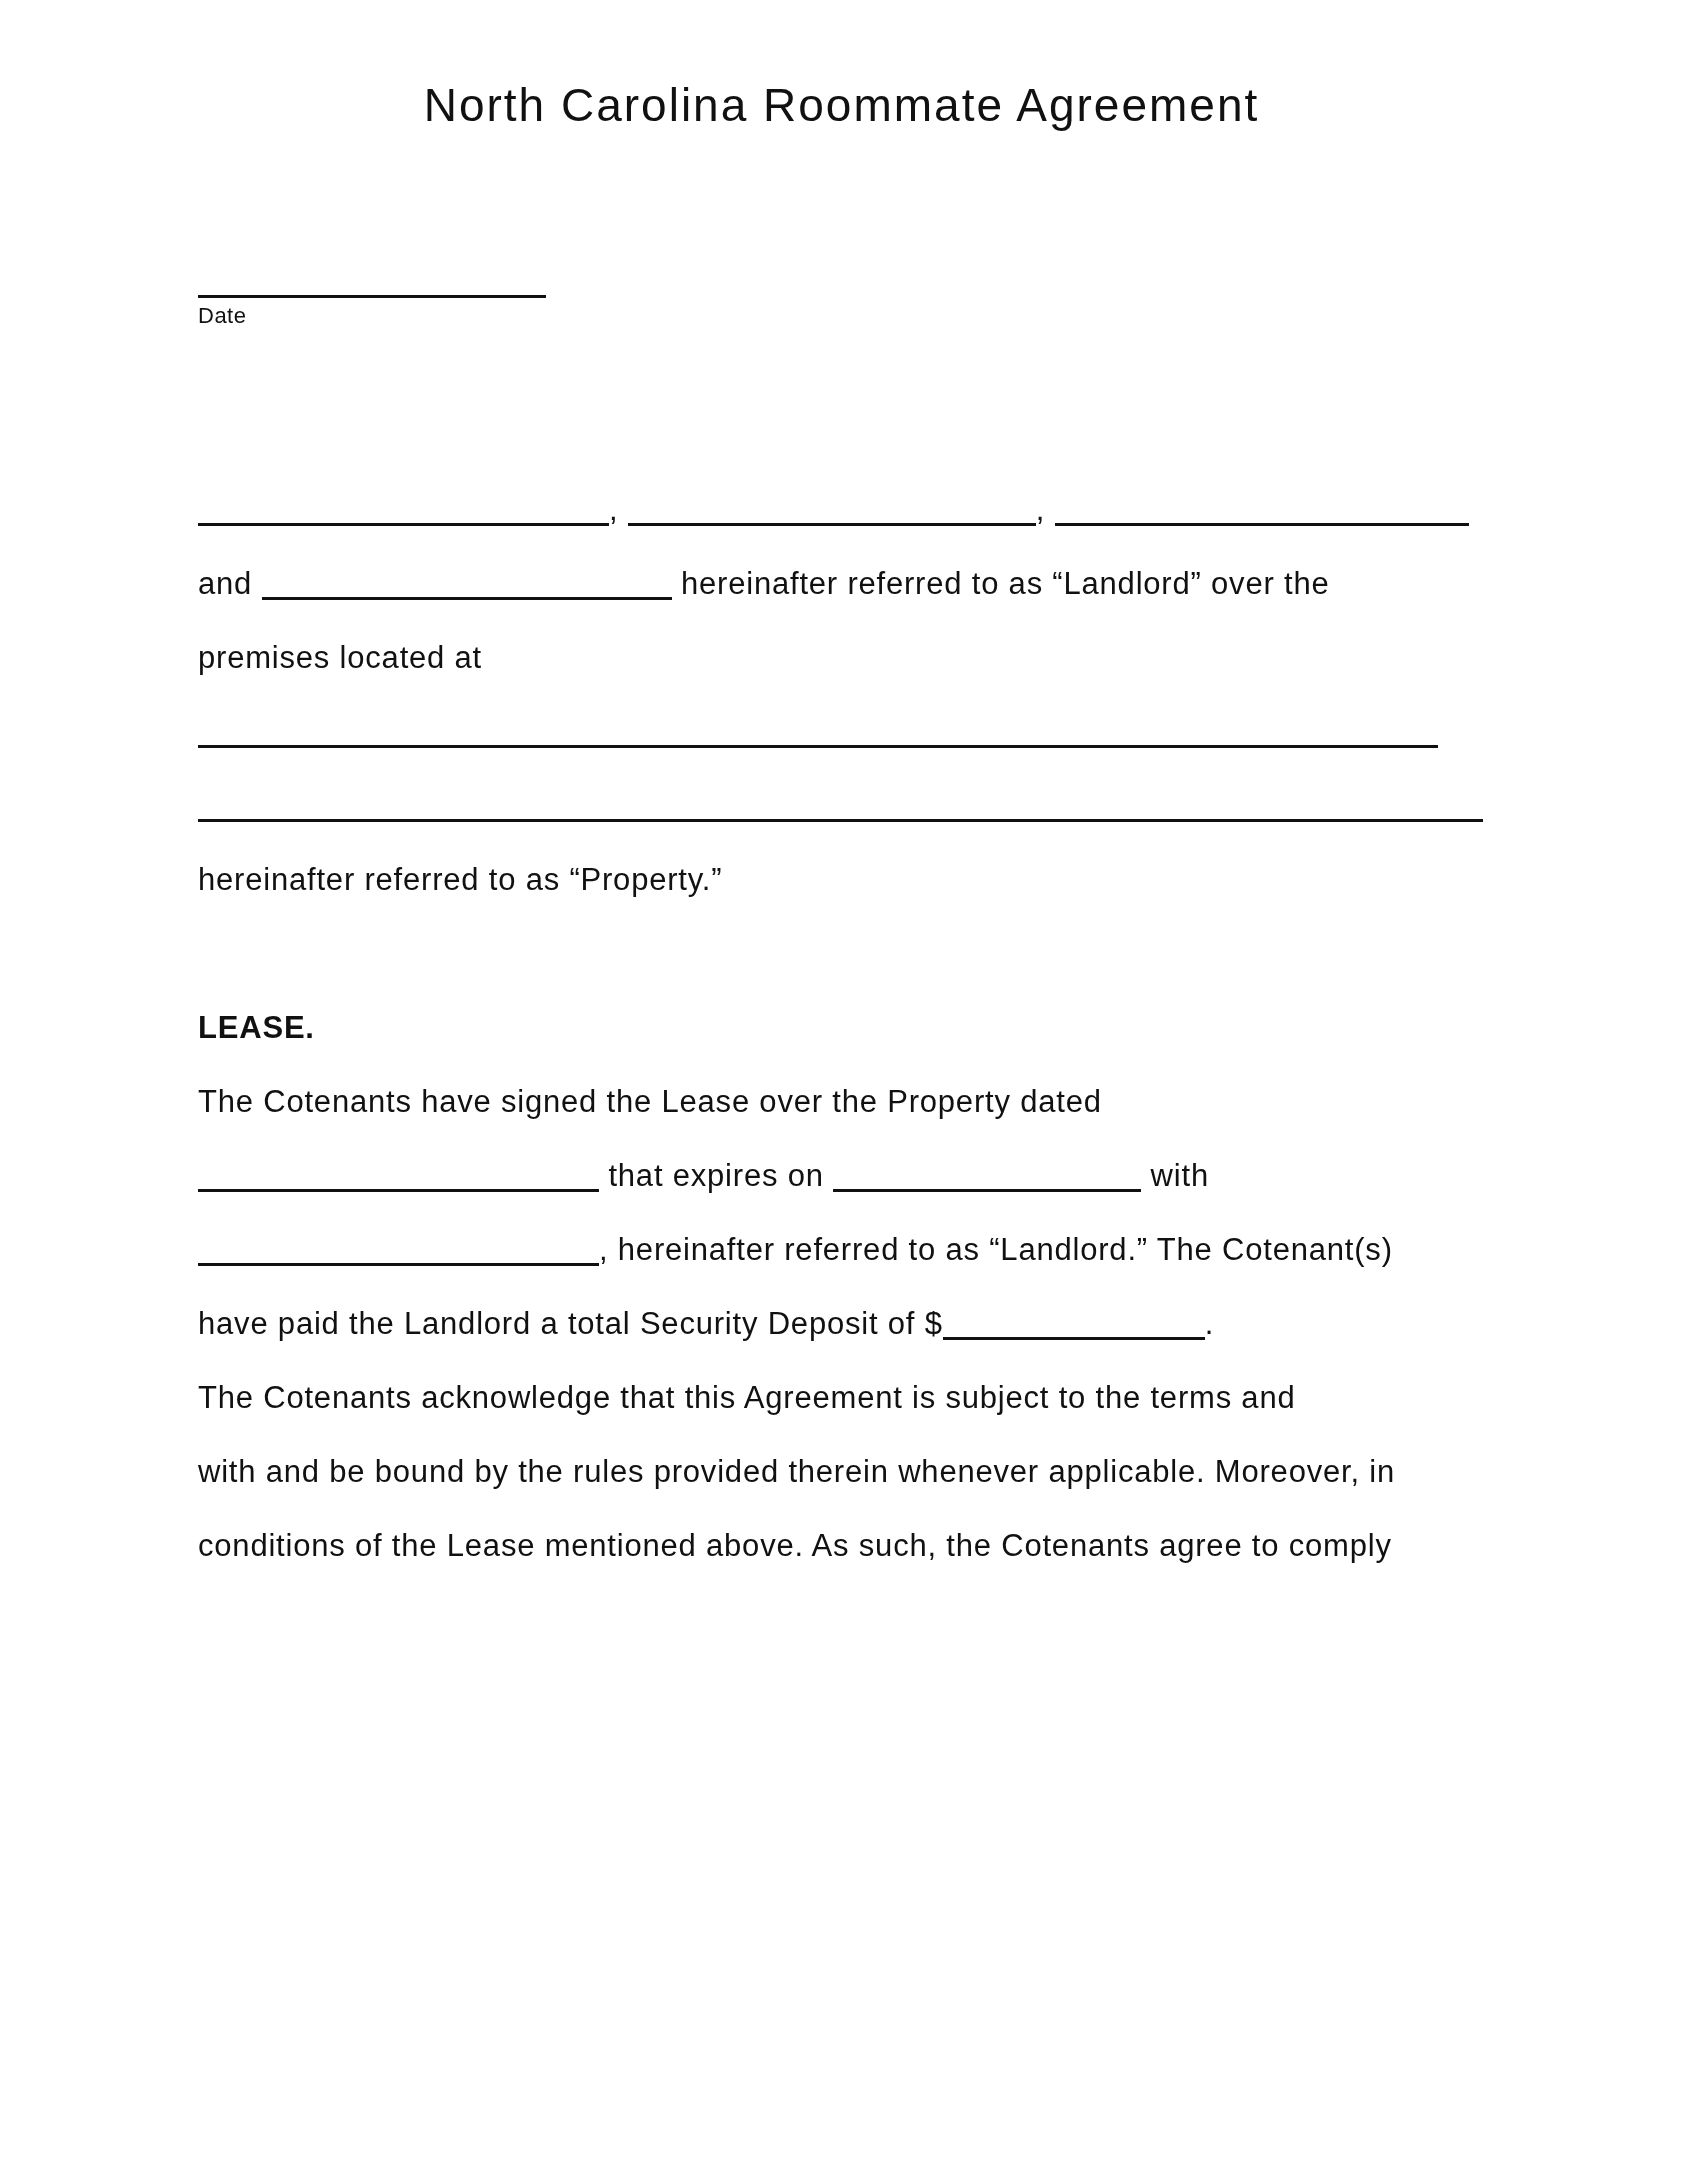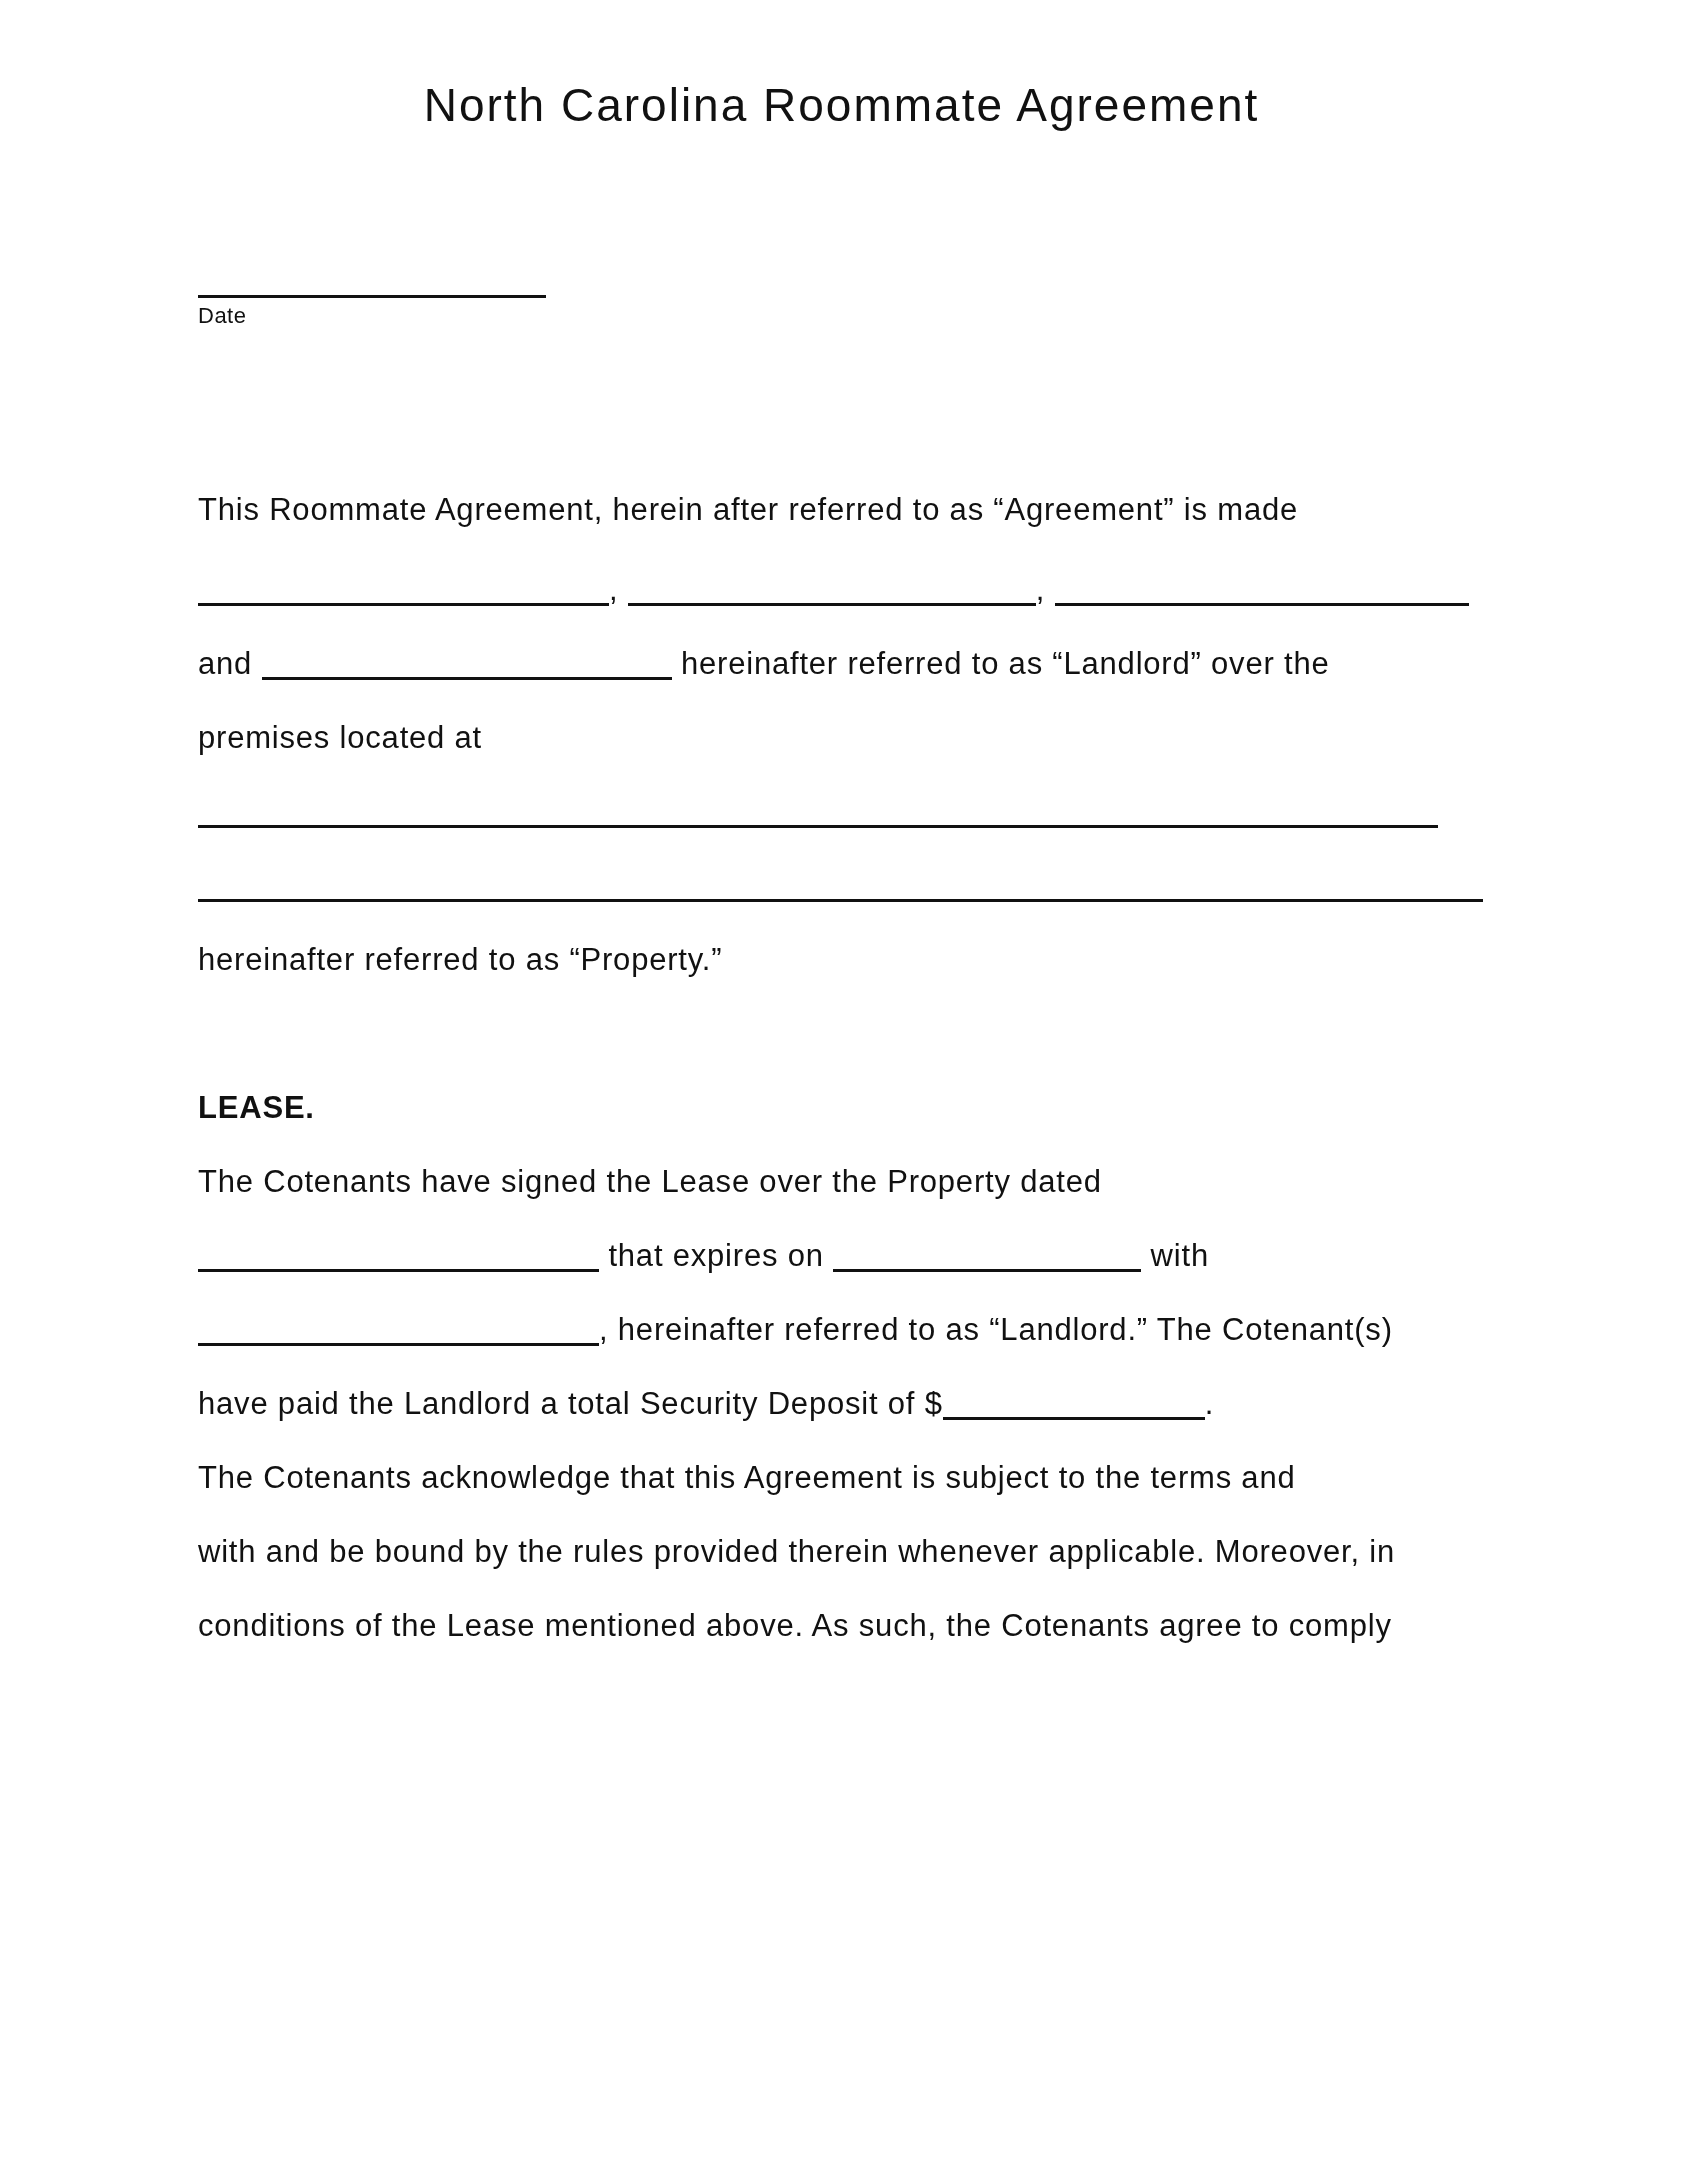--- a/index.html
+++ b/index.html
@@ -41,21 +41,20 @@
 
 <div class="page">
   <h1 class="title">North Carolina Roommate Agreement</h1>
 
   <div class="date-field">
     <div class="date-line"></div>
     <div class="date-label">Date</div>
   </div>
 
   <div class="doc-body">
-      <div class="doc-line"><span class="">This Roommate Agreement, herein after referred to as “Agreement” is made</span></div>
       <div class="doc-line gap-top"><span class="blank" style="width: 411px;"></span><span class="">, </span><span class="blank" style="width: 408px;"></span><span class="">, </span><span class="blank" style="width: 414px;"></span></div>
       <div class="doc-line"><span class="">and </span><span class="blank" style="width: 410px;"></span><span class=""> hereinafter referred to as “Landlord” over the</span></div>
       <div class="doc-line"><span class="">premises located at</span></div>
       <div class="doc-line"><span class="blank" style="width: 1240px;"></span></div>
       <div class="doc-line"><span class="blank" style="width: 1285px;"></span></div>
       <div class="doc-line"><span class="">hereinafter referred to as “Property.”</span></div>
       <div class="doc-line"></div>
       <div class="doc-line"><span class="bold">LEASE.</span></div>
       <div class="doc-line"><span class="">The Cotenants have signed the Lease over the Property dated</span></div>
       <div class="doc-line"><span class="blank" style="width: 401px;"></span><span class=""> that expires on </span><span class="blank" style="width: 308px;"></span><span class=""> with</span></div>

